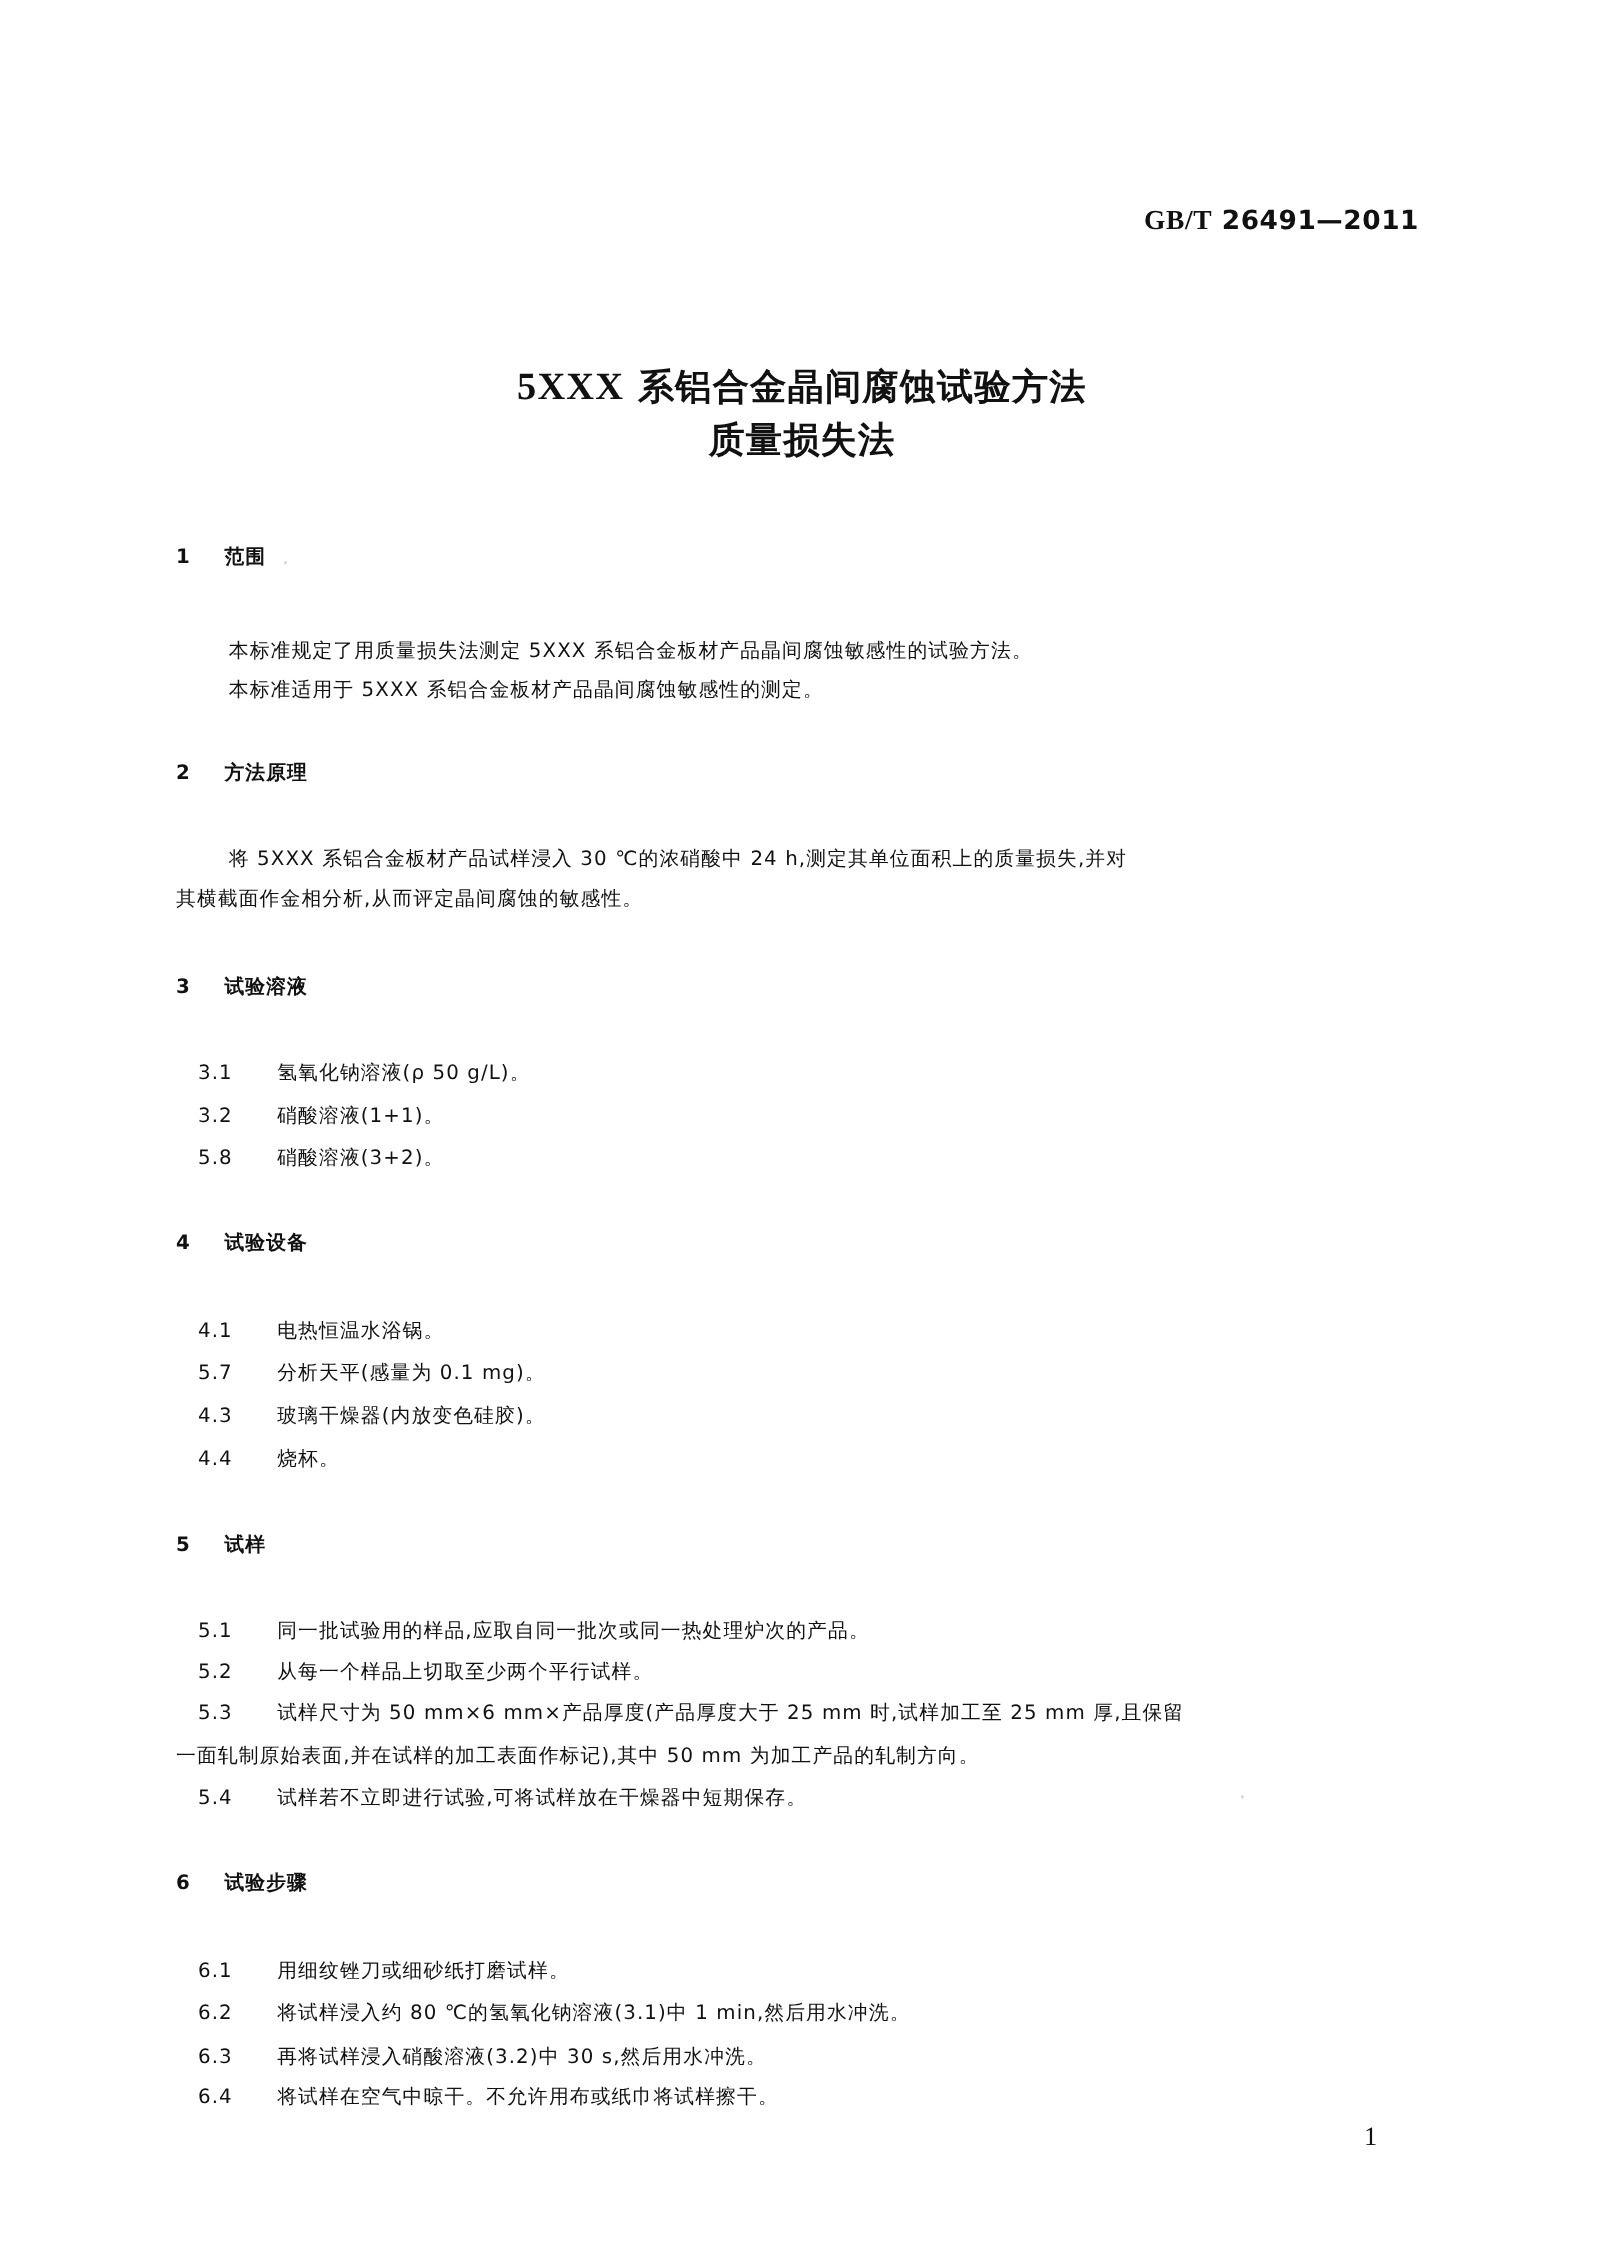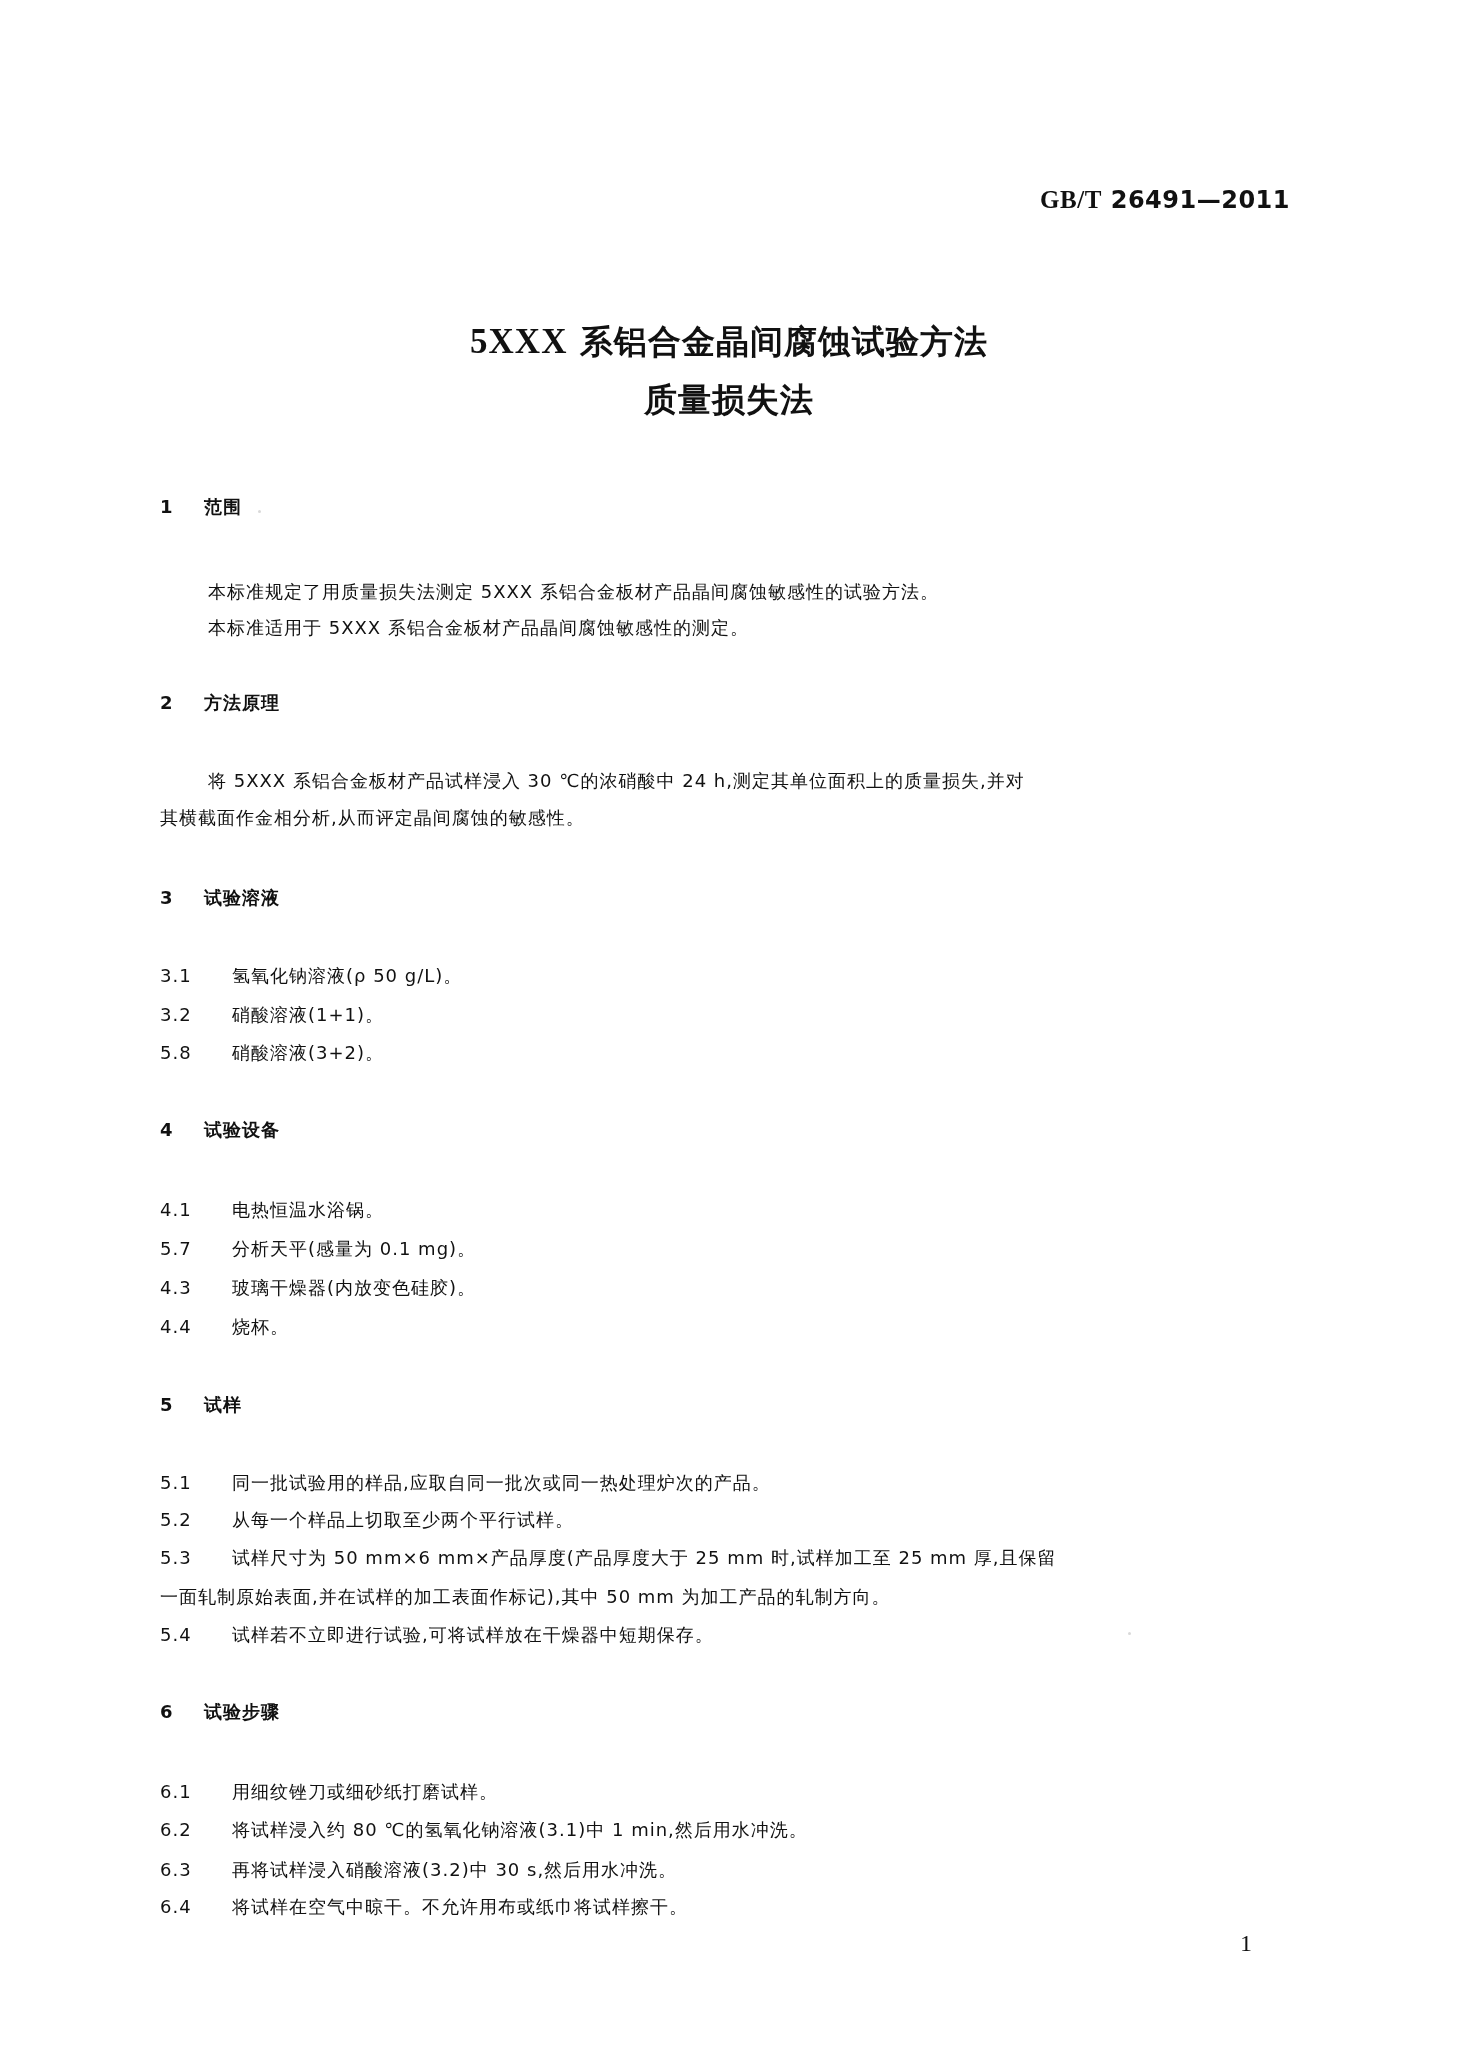--- a/index.html
+++ b/index.html
@@ -37,21 +37,21 @@
     .title {
       position: absolute;
       left: 0;
       width: 1458px;
       text-align: center;
       font-weight: bold;
       font-size: 33px;
       letter-spacing: 1px;
       white-space: nowrap;
     }
-    .title.l1 { top: 320px; }
+    .title.l1 { top: 330px; }
     .title.l2 { top: 378px; }
     .title .lat {
       font-family: "Liberation Serif", "DejaVu Serif", serif;
       font-size: 35px;
     }
     .line {
       position: absolute;
       left: 160px;
       font-size: 18px;
       line-height: 30px;
@@ -62,20 +62,21 @@
       font-weight: bold;
     }
     .heading .num {
       display: inline-block;
       width: 44px;
     }
     .item .num {
       display: inline-block;
       width: 72px;
       font-weight: normal;
+      margin-left: 20px;
     }
     .indent { left: 208px; text-align: center; }
     .page-number {
       position: absolute;
       left: 1240px;
       top: 1930px;
       font-family: "Liberation Serif", "DejaVu Serif", serif;
       font-size: 24px;
     }
     .scan-speck {

